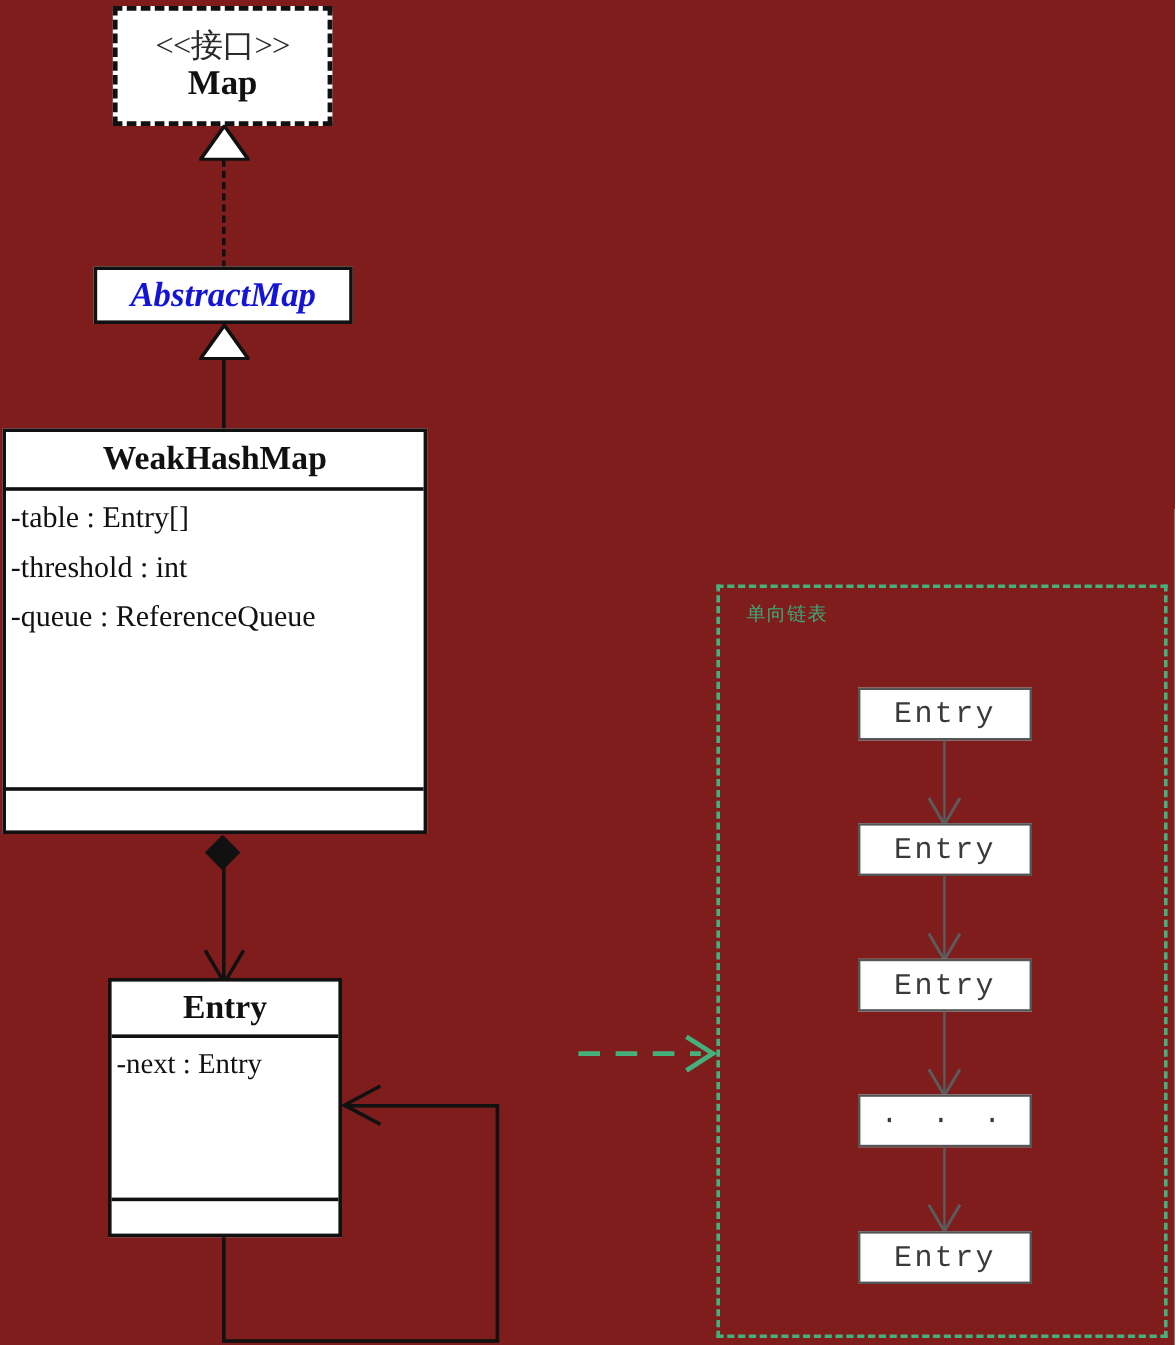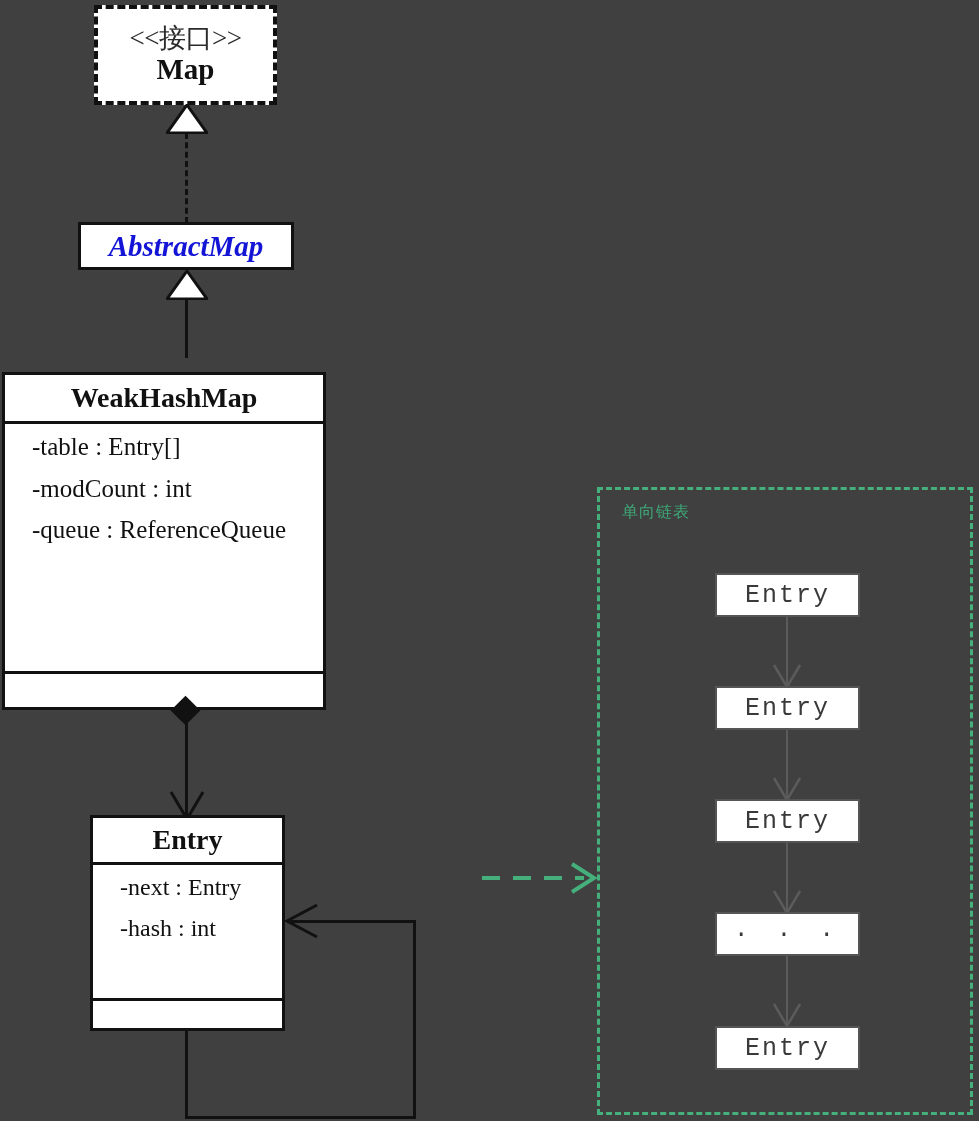--- a/index.html
+++ b/index.html
@@ -4,21 +4,21 @@
 <style>
   html, body {
     margin: 0;
     padding: 0;
     background: #ffffff;
   }
   #canvas {
     position: relative;
     width: 979px;
     height: 1121px;
-    background: #404040;
+    background: #7f1d1d;
     overflow: hidden;
     font-family: "Liberation Serif", "DejaVu Serif", serif;
   }
 
   
   .abs { position: absolute; box-sizing: border-box; }
 
   
   .uml-box {
     position: absolute;
@@ -80,21 +80,20 @@
     position: absolute;
     left: 0; right: 0;
     padding: 2px 0 0 4px;
   }
   .uml-attr {
     font-family: "Liberation Serif", "DejaVu Serif", serif;
     font-size: 25px;
     color: #111111;
     line-height: 1.66;
     white-space: nowrap;
-    margin-left: 23px;
   }
   .uml-attr.small {
     font-size: 24px;
     line-height: 1.72;
   }
   .uml-ops { position: absolute; left: 0; right: 0; }
 
   
   .v-line {
     position: absolute;
@@ -171,44 +170,43 @@
 
   <div class="uml-box" style="left:78px; top:222px; width:216px; height:48px;">
     <div class="uml-title abstract" style="position:absolute; left:0; right:0; top:0; bottom:0;">AbstractMap</div>
   </div>
 
   <svg class="abs" style="left:166px; top:270px; width:42px; height:30px;" viewBox="0 0 42 30">
     <polygon points="21,1 41,29 1,29" fill="#ffffff" stroke="#111111" stroke-width="3"></polygon>
   </svg>
   <div class="v-line" style="left:185px; top:299px; height:59px;"></div>
 
-  <div class="uml-box" style="left:2px; top:372px; width:324px; height:338px;">
+  <div class="uml-box" style="left:2px; top:357px; width:354px; height:338px;">
     <div class="uml-title" style="position:absolute; left:0; right:0; top:0; height:46px;">WeakHashMap</div>
     <div class="uml-sep" style="top:46px;"></div>
     <div class="uml-attrs" style="top:49px;">
       <div class="uml-attr">-table : Entry[]</div>
-      <div class="uml-attr">-modCount : int</div>
+      <div class="uml-attr">-threshold : int</div>
       <div class="uml-attr">-queue : ReferenceQueue</div>
     </div>
     <div class="uml-sep" style="top:296px;"></div>
     <div class="uml-ops" style="top:299px; height:33px;"></div>
   </div>
 
   <div class="diamond" style="left:175px; top:700px; width:21px; height:21px;"></div>
   <div class="v-line" style="left:185px; top:700px; height:120px;"></div>
   <svg class="abs" style="left:168px; top:790px; width:38px; height:32px;" viewBox="0 0 38 32">
     <polyline points="3,2 19,29 35,2" fill="none" stroke="#111111" stroke-width="3"></polyline>
   </svg>
 
   <div class="uml-box" style="left:90px; top:815px; width:195px; height:216px;">
     <div class="uml-title" style="position:absolute; left:0; right:0; top:0; height:44px;">Entry</div>
     <div class="uml-sep" style="top:44px;"></div>
     <div class="uml-attrs" style="top:47px;">
       <div class="uml-attr small">-next : Entry</div>
-      <div class="uml-attr small">-hash : int</div>
     </div>
     <div class="uml-sep" style="top:180px;"></div>
     <div class="uml-ops" style="top:183px; height:30px;"></div>
   </div>
 
   <div class="v-line" style="left:185px; top:1031px; height:87px;"></div>
   <div class="h-line" style="left:185px; top:1116px; width:231px;"></div>
   <div class="v-line" style="left:413px; top:920px; height:198px;"></div>
   <div class="h-line" style="left:287px; top:920px; width:128px;"></div>
   <svg class="abs" style="left:283px; top:903px; width:36px; height:36px;" viewBox="0 0 36 36">

